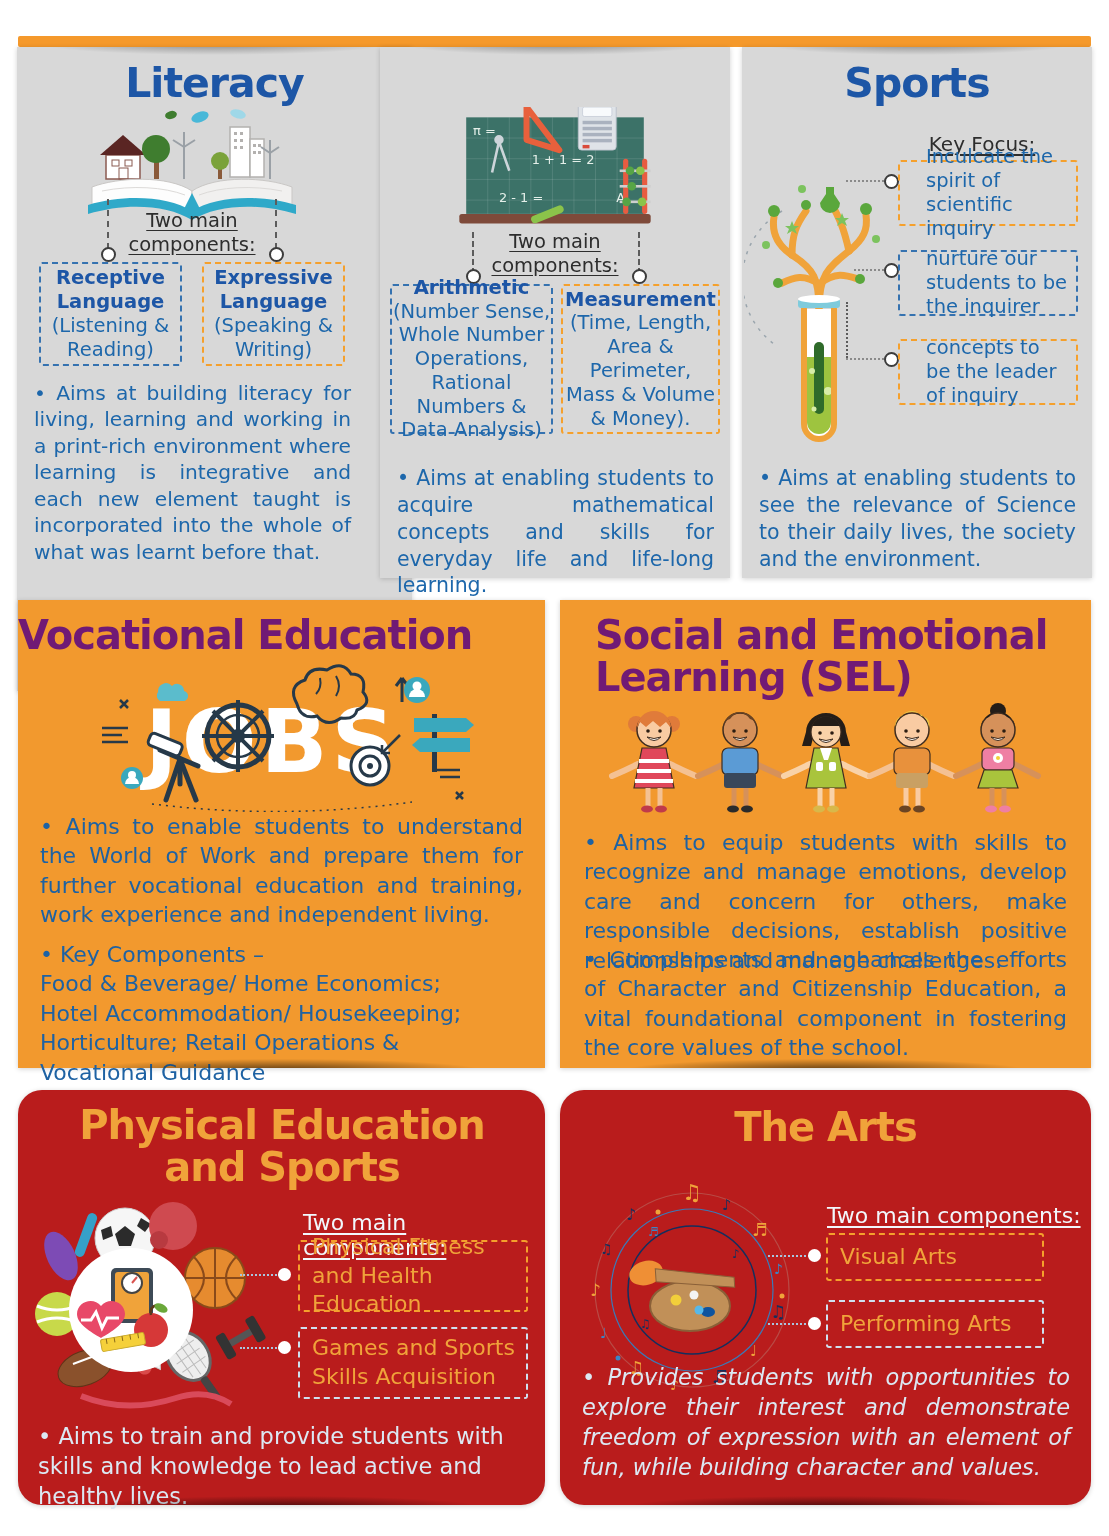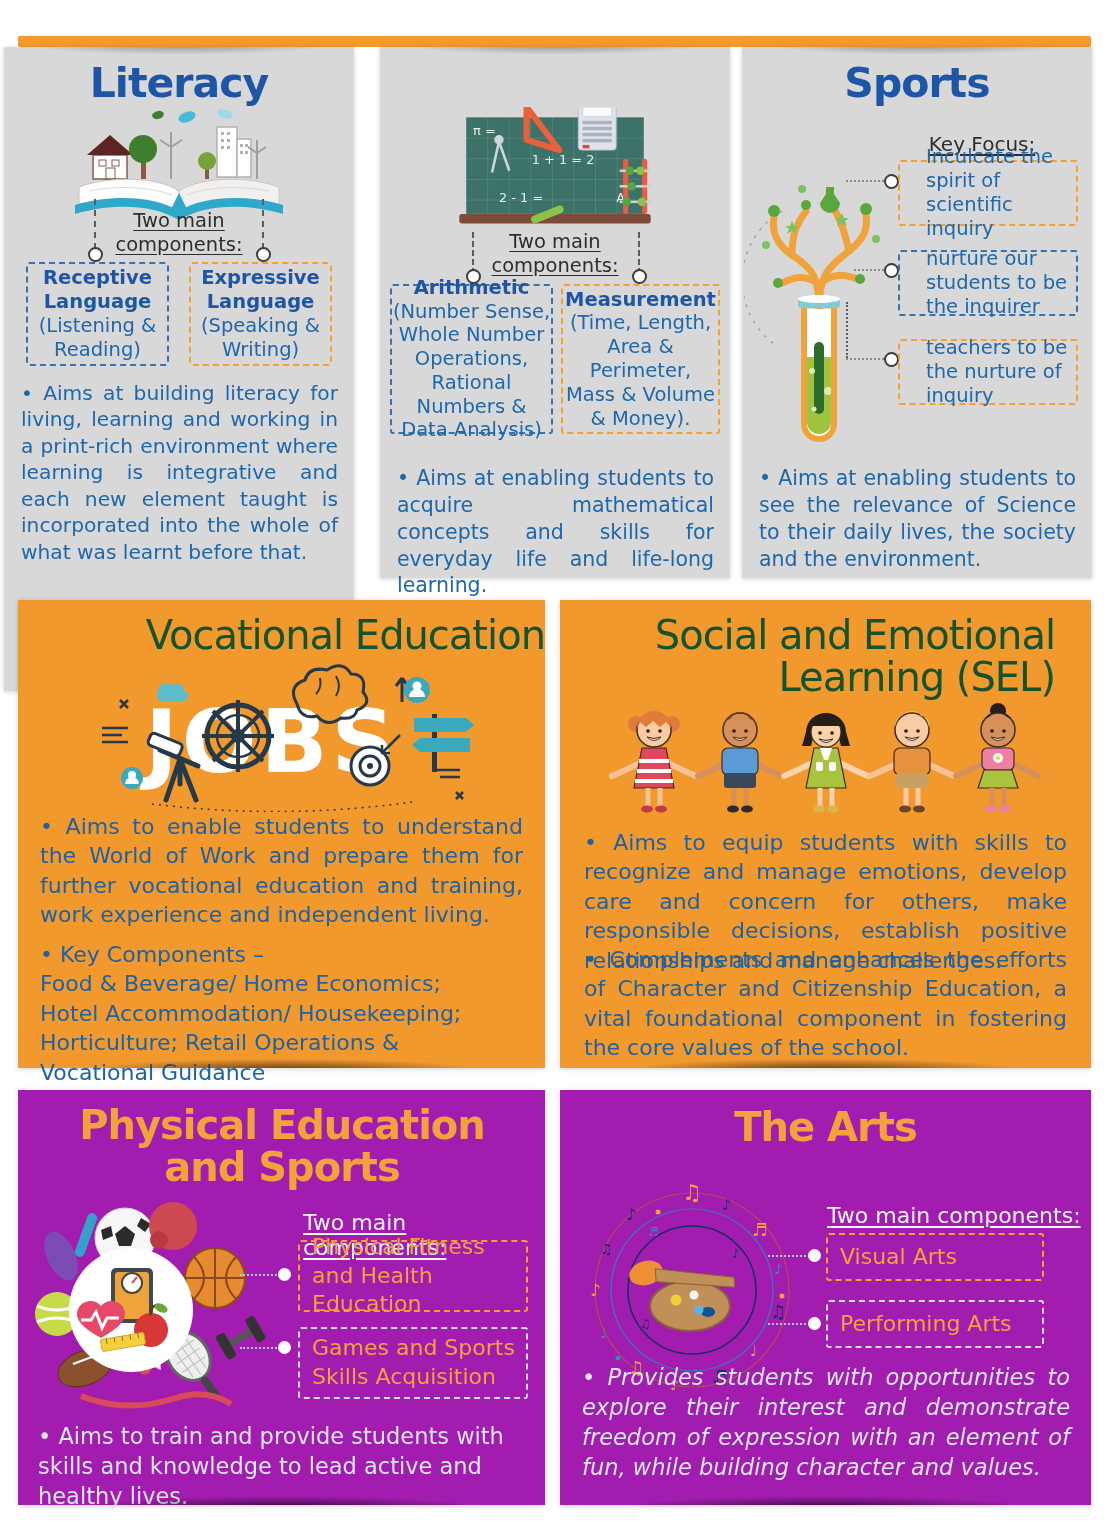--- a/index.html
+++ b/index.html
@@ -1,31 +1,31 @@
 <!DOCTYPE html>
 <html><head>
 <meta charset="utf-8">
 <style>
   html,body{margin:0;padding:0;background:#fff;}
   body{width:1109px;height:1536px;position:relative;overflow:hidden;
        font-family:"DejaVu Sans","Liberation Sans",sans-serif;}
   .card{position:absolute;box-shadow:0 1px 5px rgba(0,0,0,.18);}
   .gray{background:#d8d8d8;}
   .orangebg{background:#f2992e;}
-  .bluebg{background:#a21caf;}
+  .bluebg{background:#b91c1c;border-radius:24px;}
   
   .gray::before{content:"";position:absolute;left:0;right:0;top:0;height:16px;
     background:radial-gradient(ellipse 60% 16px at 50% -4px,rgba(0,0,0,.38),rgba(0,0,0,0) 75%);}
   
   .curl::after{content:"";position:absolute;left:1%;right:1%;bottom:0;height:14px;
     background:radial-gradient(ellipse 55% 16px at 50% 16px,rgba(0,0,0,.6),rgba(0,0,0,0) 70%);}
   .title-g{position:absolute;left:0;right:0;text-align:center;color:#1d56a6;
     font-weight:bold;font-size:41px;letter-spacing:-1px;line-height:1.0;}
-  .title-o{position:absolute;color:#14532d;font-weight:normal;font-size:40px;
-    letter-spacing:-1px;line-height:1.05;text-align:right;}
+  .title-o{position:absolute;color:#701a75;font-weight:bold;font-size:40px;
+    letter-spacing:-1px;line-height:1.05;text-align:left;}
   .title-b{position:absolute;color:#f0a33a;font-weight:bold;font-size:40px;
     letter-spacing:-1px;line-height:1.05;text-align:center;}
   .complabel{position:absolute;color:#2d2d2d;font-size:19.5px;text-align:center;
     text-decoration:underline;text-underline-offset:3px;line-height:1.22;}
   .complabel-w{position:absolute;color:#f2f7fc;font-size:22px;
     text-decoration:underline;text-underline-offset:3px;}
   .dbox{position:absolute;border:2px dashed;border-radius:3px;box-sizing:border-box;
     display:flex;flex-direction:column;justify-content:center;text-align:center;}
   .db-blue{border-color:#3572b0;} .db-orange{border-color:#f5a02c;} .db-white{border-color:#cfe0ef;}
   .bx-title{color:#1d56a6;font-weight:bold;font-size:19.5px;line-height:1.22;}
@@ -45,21 +45,21 @@
   .node-w{position:absolute;width:13px;height:13px;border-radius:50%;background:#fff;}
   .topbar{position:absolute;left:18px;top:36px;width:1073px;height:11px;
     background:#f5992b;border-radius:2px;}
   svg{display:block;}
 </style>
 </head>
 <body>
 
 <div class="topbar"></div>
 
-<div class="card gray" style="left:4px;top:47px;width:350px;height:644px;">
+<div class="card gray" style="left:17px;top:47px;width:350px;height:644px;padding-left:45px;">
   <div class="title-g" style="top:16px;">Literacy</div>
   <svg width="240" height="128" viewBox="0 0 240 128" style="position:absolute;left:55px;top:58px;">
     <rect x="158" y="22" width="20" height="50" fill="#fff" stroke="#b3b1af" stroke-width="1.5"></rect>
     <rect x="178" y="34" width="14" height="38" fill="#fff" stroke="#b3b1af" stroke-width="1.5"></rect>
     <g fill="#b3b1af">
         <rect x="162" y="27" width="3" height="3"></rect>
         <rect x="168" y="27" width="3" height="3"></rect>
         <rect x="162" y="34" width="3" height="3"></rect>
         <rect x="168" y="34" width="3" height="3"></rect>
         <rect x="162" y="41" width="3" height="3"></rect>
@@ -218,21 +218,21 @@
   <div class="node" style="left:142px;top:127px;"></div>
   <div class="node" style="left:142px;top:216px;"></div>
   <div class="node" style="left:142px;top:305px;"></div>
   <div class="dbox db-orange bx-left" style="left:156px;top:113px;width:180px;height:66px;">
     <div class="bx-sub" style="text-align:left;">Inculcate the spirit of scientific inquiry</div>
   </div>
   <div class="dbox db-blue bx-left" style="left:156px;top:203px;width:180px;height:66px;">
     <div class="bx-sub" style="text-align:left;">nurture our students to be the inquirer</div>
   </div>
   <div class="dbox db-orange bx-left" style="left:156px;top:292px;width:180px;height:66px;">
-    <div class="bx-sub" style="text-align:left;">teachers to be the nurture of inquiry</div>
+    <div class="bx-sub" style="text-align:left;">concepts to be the leader of inquiry</div>
   </div>
   <div class="para-g" style="left:17px;top:418px;width:317px;font-size:20.5px;">• Aims at enabling students to see the relevance of Science to their daily lives, the society and the environment.</div>
 </div>
 
 <div class="card orangebg curl" style="left:18px;top:600px;width:527px;height:468px;">
   <div class="title-o" style="left:0;right:0;top:14px;">Vocational Education</div>
   <svg width="420" height="150" viewBox="0 0 420 150" style="position:absolute;left:54px;top:62px;">
     <path d="M80 142 q130 16 260 -2" stroke="#263949" stroke-width="1.5" fill="none" stroke-dasharray="2 5"></path>
     <path d="M30 66 h26 M30 73 h20 M30 80 h26" stroke="#263949" stroke-width="2.5"></path>
     <path d="M388 108 h-26 M388 115 h-20" stroke="#263949" stroke-width="2.5"></path>

